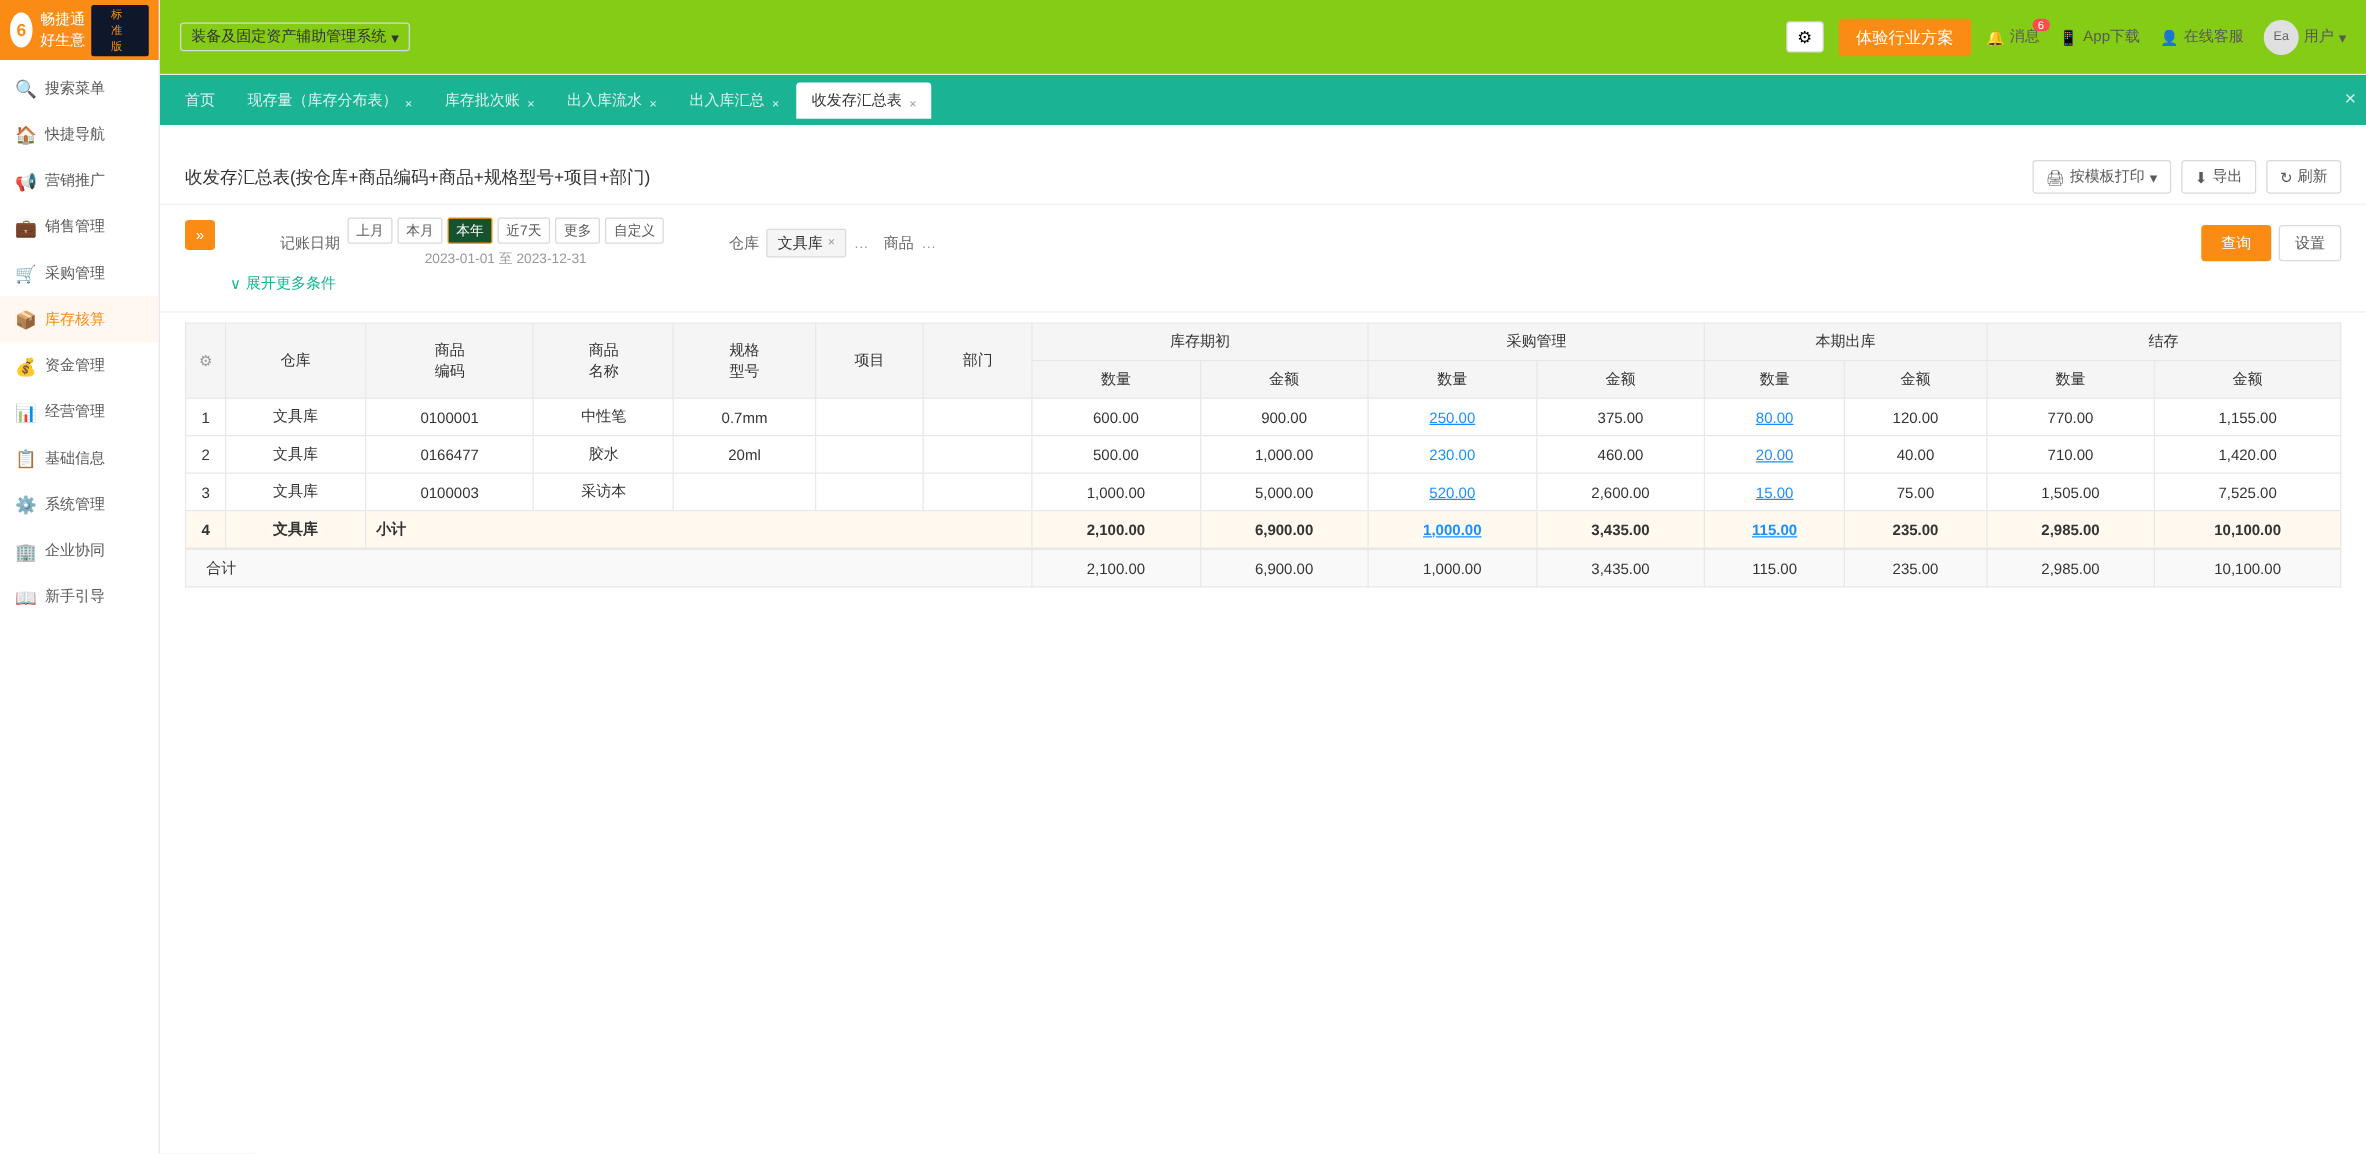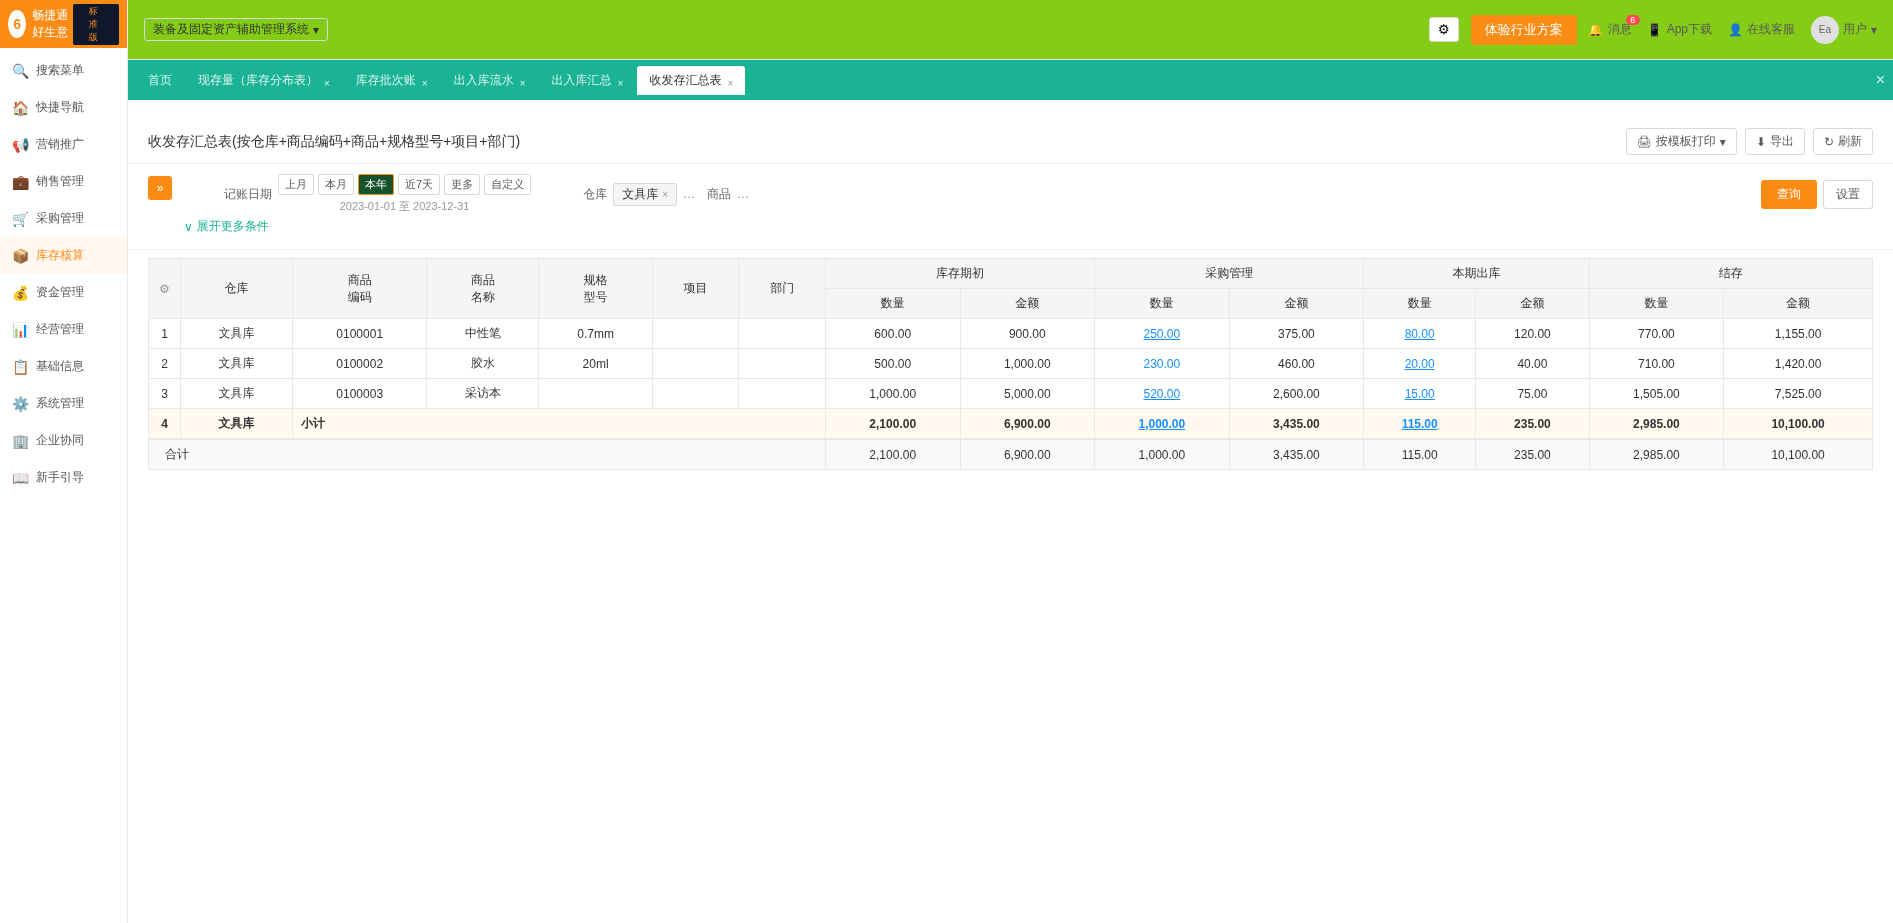--- a/index.html
+++ b/index.html
@@ -319,21 +319,21 @@
     <td style="color:#1890ff;text-decoration:underline;cursor:pointer;">250.00</td>
     <td>375.00</td>
     <td style="color:#1890ff;text-decoration:underline;cursor:pointer;">80.00</td>
     <td>120.00</td>
     <td>770.00</td>
     <td>1,155.00</td>
   </tr>
             <tr>
     <td>2</td>
     <td>文具库</td>
-    <td>0100002</td>
+    <td>0166477</td>
     <td>胶水</td>
     <td>20ml</td>
     <td></td>
     <td></td>
     <td>500.00</td>
     <td>1,000.00</td>
     <td style="color:#1890ff;cursor:pointer;">230.00</td>
     <td>460.00</td>
     <td style="color:#1890ff;text-decoration:underline;cursor:pointer;">20.00</td>
     <td>40.00</td>

